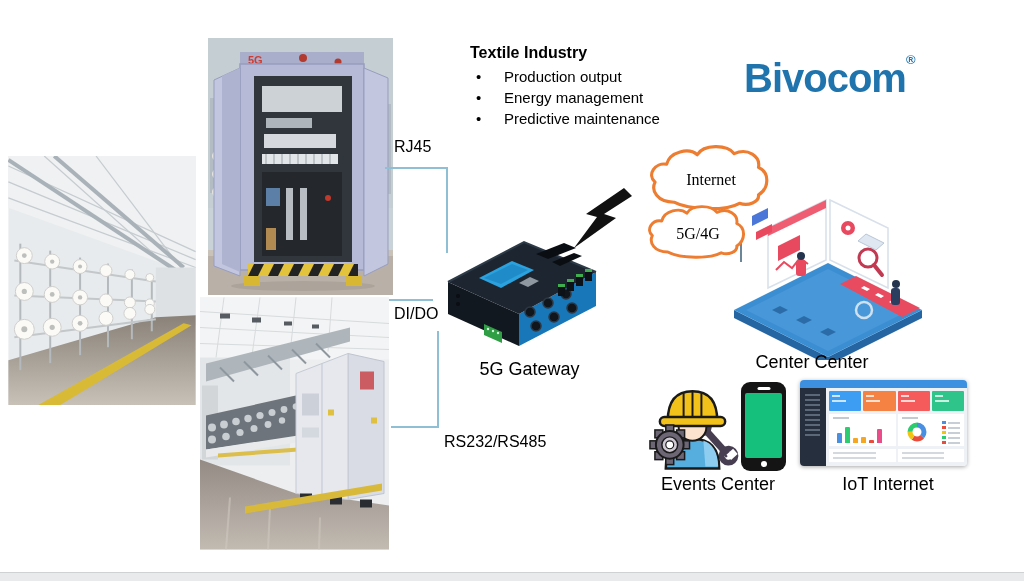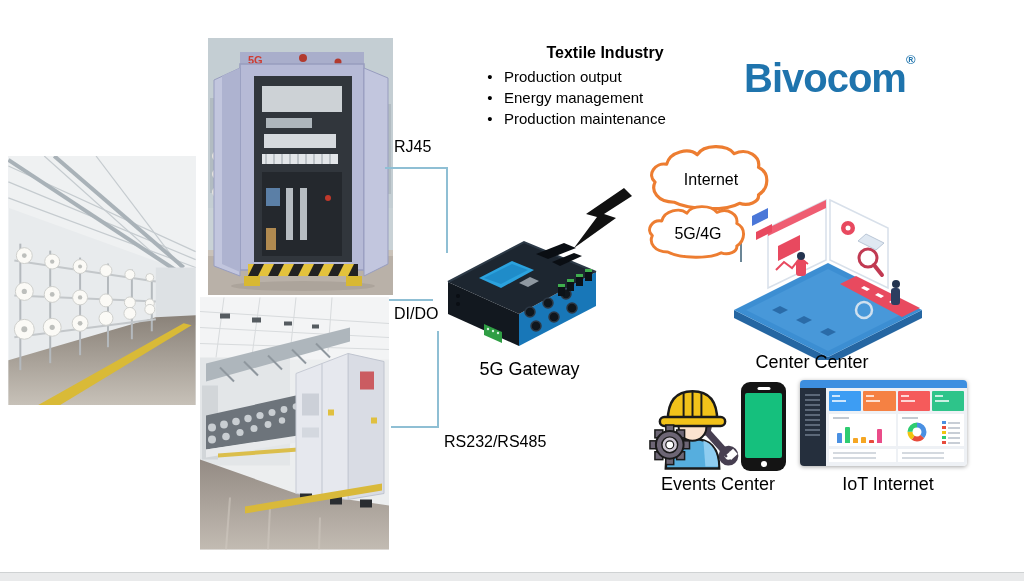--- a/index.html
+++ b/index.html
@@ -1,40 +1,40 @@
 <!DOCTYPE html>
 <html><head>
 <meta charset="utf-8">
 <style>
   html,body { margin:0; padding:0; background:#fff; }
   .canvas { position:relative; width:1024px; height:581px; background:#ffffff;
             font-family:"Liberation Sans", sans-serif; overflow:hidden; color:#000; }
   .abs { position:absolute; }
 
   
-  .industry { left:470px; top:44px; width:270px;text-align:center; }
+  .industry { left:470px; top:44px; width:270px; }
   .industry .title { font-size:16px; font-weight:bold; margin:0 0 4px 0; }
   .industry .row { display:flex; font-size:15px; line-height:21px; }
   .industry .dot { width:28px; padding-left:6px; }
   .brand { left:744px; top:52px; font-size:40px; font-weight:bold; color:#1f74ad;
            letter-spacing:-1px; }
   .brand sup { font-size:13px; vertical-align:28px; letter-spacing:0; }
 
   .lbl { position:absolute; font-size:16px; white-space:nowrap; }
   .lbl.center { text-align:center; font-size:18px; }
 
   
   .line { position:absolute; background:#8fbfd4; }
   .line.dark { background:#6b8696; }
 
   
   .cloud { position:absolute; }
   .cloud svg { display:block; width:100%; height:100%; }
   .cloud .cloud-text { position:absolute; left:0; right:0; top:50%; transform:translateY(-42%);
-                       text-align:center; font-size:16px; }
+                       text-align:center; font-size:16px;font-family:Liberation Serif, serif; }
 
   
   .phone { left:741px; top:382px; width:45px; height:89px; background:#141414; border-radius:9px; }
   .phone .screen { position:absolute; left:4px; right:4px; top:11px; bottom:13px;
                    background:#15c07d; border-radius:2px; }
   .phone .speaker { position:absolute; top:5px; left:50%; transform:translateX(-50%);
                     width:13px; height:3px; border-radius:2px; background:#fff; }
   .phone .home { position:absolute; bottom:4px; left:50%; transform:translateX(-50%);
                  width:6px; height:6px; border-radius:50%; background:#fff; }
 
@@ -283,21 +283,21 @@
     <div class="row">
       <span class="dot">•</span>
       <span>Production output</span>
     </div>
     <div class="row">
       <span class="dot">•</span>
       <span>Energy management</span>
     </div>
     <div class="row">
       <span class="dot">•</span>
-      <span>Production maintenance</span>
+      <span>Predictive maintenance</span>
     </div>
   </div>
 
   <div class="abs brand">
     <span>Bivocom</span><sup>®</sup>
   </div>
 
   <div class="line" style="left:385px; top:167px; width:62px; height:2px;"></div>
   <div class="line" style="left:446px; top:167px; width:2px; height:86px;"></div>
   <div class="line" style="left:389px; top:299px; width:44px; height:2px;"></div>

